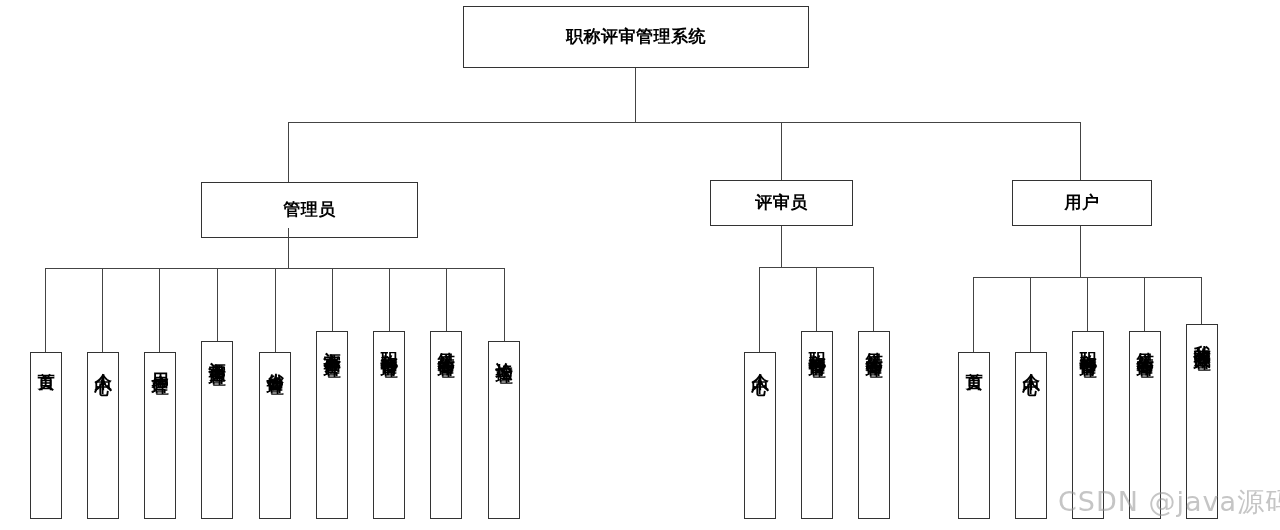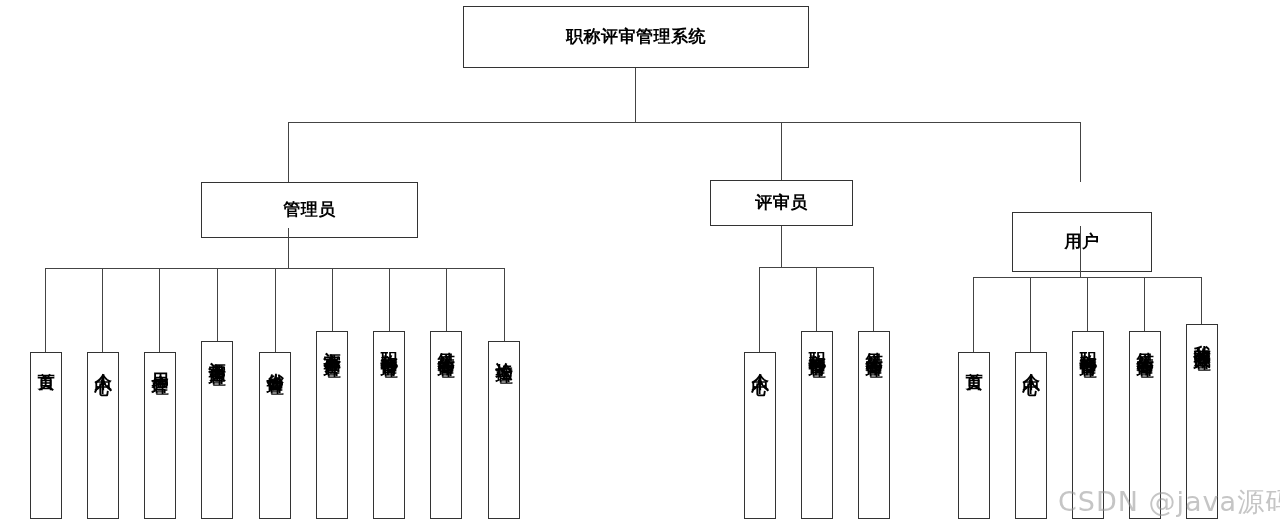--- a/index.html
+++ b/index.html
@@ -69,21 +69,21 @@
   <div class="line h" style="left:288px;top:122px;width:793px;"></div>
 
   <div class="line v" style="left:288px;top:122px;height:60px;"></div>
   <div class="line v" style="left:781px;top:122px;height:60px;"></div>
   <div class="line v" style="left:1080px;top:122px;height:60px;"></div>
 
   <div class="node horiz" id="role-admin" style="left:181px;top:182px;width:217px;height:56px;margin-left:20px;">管理员</div>
 
   <div class="node horiz" id="role-reviewer" style="left:710px;top:180px;width:143px;height:46px;">评审员</div>
 
-  <div class="node horiz" id="role-user" style="left:1012px;top:180px;width:140px;height:60px;margin-top:32px;">用户</div>
+  <div class="node horiz" id="role-user" style="left:1012px;top:180px;width:140px;height:46px;">用户</div>
 
   <div class="line v" style="left:288px;top:228px;height:40px;"></div>
   <div class="line h" style="left:45px;top:268px;width:460px;"></div>
 
   <div class="line v" style="left:45px;top:268px;height:84px;"></div>
   <div class="line v" style="left:102px;top:268px;height:84px;"></div>
   <div class="line v" style="left:159px;top:268px;height:84px;"></div>
   <div class="line v" style="left:217px;top:268px;height:73px;"></div>
   <div class="line v" style="left:275px;top:268px;height:84px;"></div>
   <div class="line v" style="left:332px;top:268px;height:63px;"></div>

